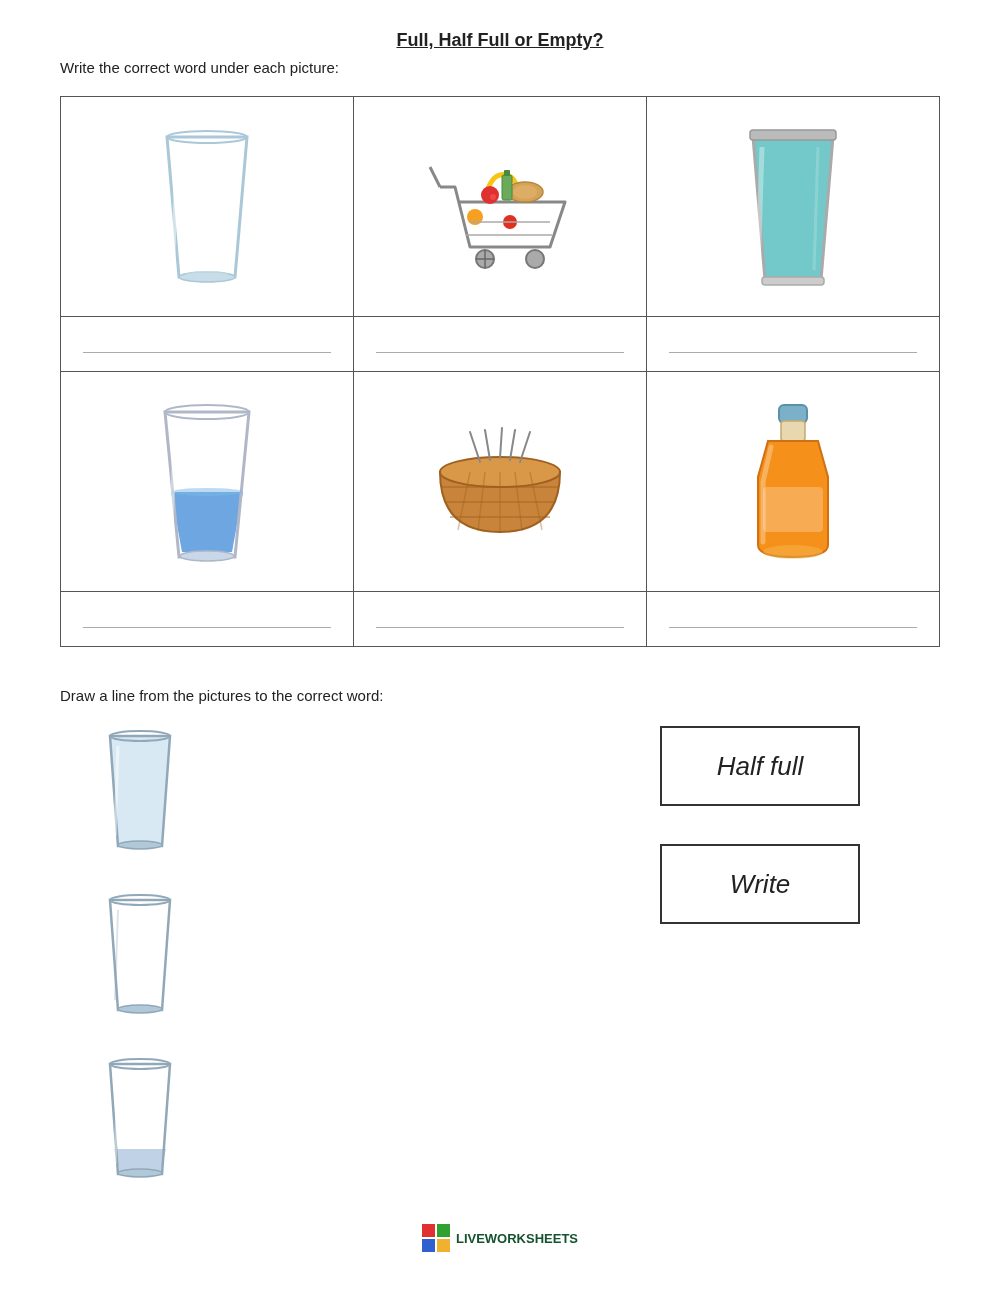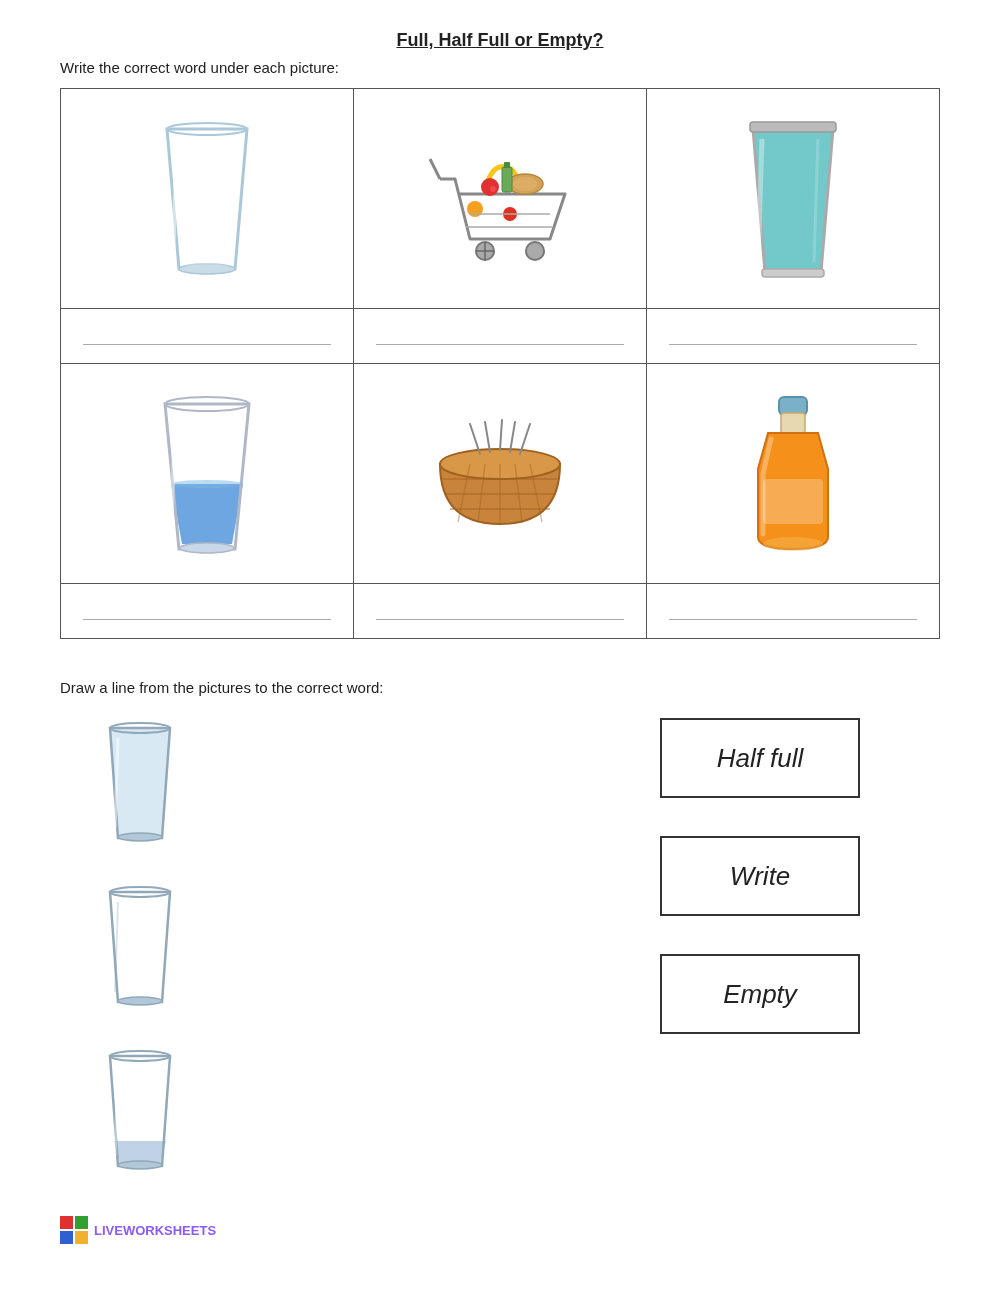--- a/index.html
+++ b/index.html
@@ -13,21 +13,21 @@
     }
     h1 {
       text-align: center;
       font-size: 18px;
       font-weight: bold;
       text-decoration: underline;
       margin-bottom: 8px;
     }
     .instruction {
       font-size: 15px;
-      margin-bottom: 12px;
+      margin-bottom: 20px;
     }
     
     .grid-table {
       width: 100%;
       border-collapse: collapse;
       margin-bottom: 40px;
     }
     .grid-table td {
       border: 1.5px solid #555;
       width: 33.33%;
@@ -88,21 +88,22 @@
       font-style: italic;
       background: #fff;
     }
     .liveworksheets-footer {
       display: flex;
       align-items: center;
       gap: 6px;
       margin-top: 36px;
       font-size: 13px;
       font-weight: bold;
-      color: #8b5cf6;
+      color: #14532d;
+      justify-content: center;
     }
     .lw-logo {
       display: flex;
       align-items: center;
     }
   </style>
 </head>
 <body>
 
 <h1>Full, Half Full or Empty?</h1>
@@ -315,23 +316,20 @@
       </svg>
     </div>
   </div>
 
   <div class="words-col" style="position:absolute;right:40px;top:0;display:flex;flex-direction:column;gap:38px;">
     <div class="word-box">
       <span>Half full</span>
     </div>
     <div class="word-box">
       <span>Write</span>
-    </div>
-    <div class="word-box">
-      <span>Empty</span>
     </div>
   </div>
 </div>
 
 <div class="liveworksheets-footer">
   <div class="lw-logo">
 
     <svg width="28" height="28" viewBox="0 0 28 28">
       <rect x="0" y="0" width="13" height="13" fill="#e03030"></rect>
       <rect x="15" y="0" width="13" height="13" fill="#30a030"></rect>

